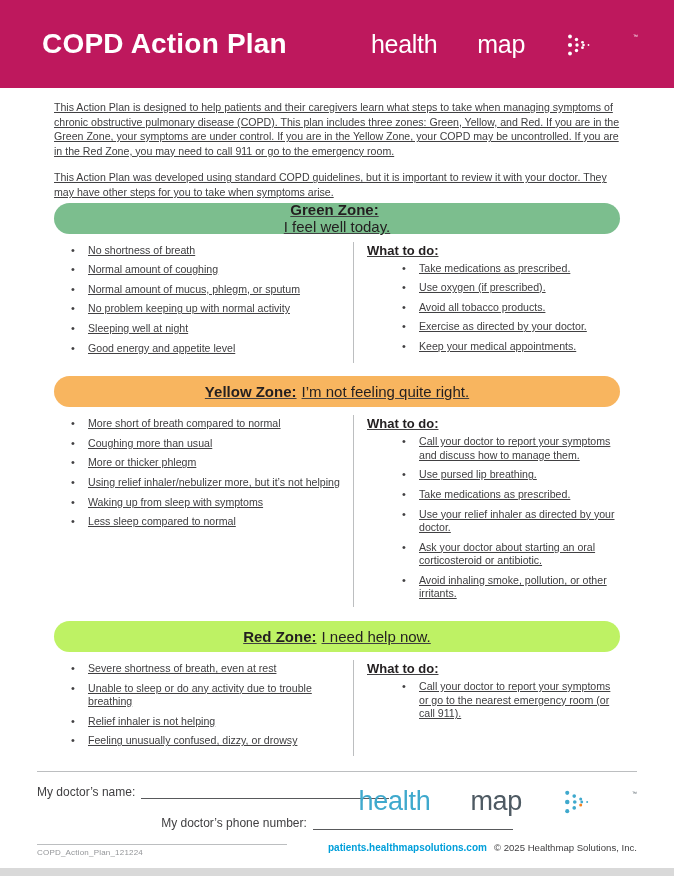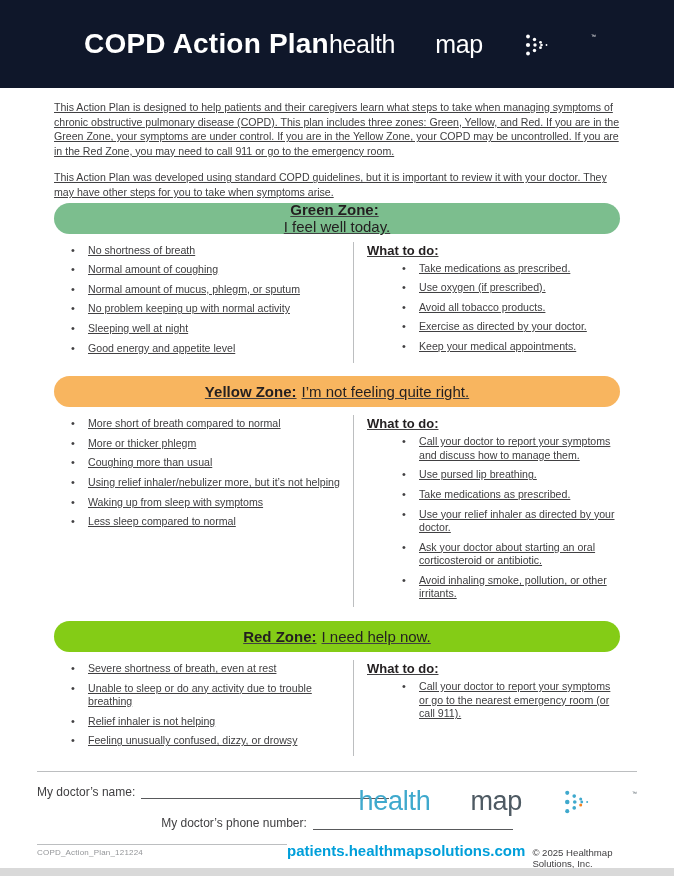--- a/index.html
+++ b/index.html
@@ -112,31 +112,31 @@
   .docid-wrap { width: 250px; border-top: 1px solid #BCBEC0; padding-top: 3px; }
   .doc-id { font-size: 8px; color: #939598; letter-spacing: 0.2px; }
   .bottom-right {
     flex: 1;
     display: flex;
     justify-content: flex-end;
     gap: 7px;
     align-items: baseline;
     margin-top: -2px;
   }
-  .website { color: #009FDA; font-weight: bold; font-size: 15px; text-decoration: none; }
+  .website { color: #009FDA; font-weight: bold; font-size: 10px; text-decoration: none; }
   .copyright { font-size: 9.6px; color: #414042; }
 
   .bottom-edge { position: absolute; left: 0; right: 0; bottom: 0; height: 8px; background: #D9D9D9; }
 </style>
 </head>
 <body>
 
 <div class="page">
 
-  <div class="header" style="background-color: #0f172a; justify-content: center;">
+  <div class="header" style="background-color: #be185d;">
     <div class="header-title">COPD Action Plan</div>
     <div class="logo">
       <span class="lg-health">health</span>
         <span class="lg-map">map</span>
         <span class="logo-dots">
         <svg width="26" height="26" viewBox="0 0 26 26">
           <g fill="#ffffff">
             <circle cx="3" cy="4.5" r="1.9"></circle>
               <circle cx="9.5" cy="7.5" r="1.7"></circle>
               <circle cx="15.5" cy="10.3" r="1.4"></circle>
@@ -191,43 +191,43 @@
 
     <div class="zone-section zone-yellow">
       <div class="zone-banner" style="background-color: rgb(248, 181, 95);">
         <span class="z-label">Yellow Zone:</span>
         <span class="z-sub">I’m not feeling quite right.</span>
       </div>
       <div class="zone-body">
         <div class="zone-col-left">
           <ul class="blist">
               <li>More short of breath compared to normal</li>
+              <li>Coughing more than usual</li>
               <li>More or thicker phlegm</li>
-              <li>Coughing more than usual</li>
               <li>Using relief inhaler/nebulizer more, but it’s not helping</li>
               <li>Waking up from sleep with symptoms</li>
               <li>Less sleep compared to normal</li>
             </ul>
         </div>
         <div class="zone-col-right">
           <div class="what-to-do">What to do:</div>
           <ul class="blist">
               <li>Call your doctor to report your symptoms and discuss how to manage them.</li>
               <li>Use pursed lip breathing.</li>
               <li>Take medications as prescribed.</li>
               <li>Use your relief inhaler as directed by your doctor.</li>
               <li>Ask your doctor about starting an oral corticosteroid or antibiotic.</li>
               <li>Avoid inhaling smoke, pollution, or other irritants.</li>
             </ul>
         </div>
       </div>
     </div>
 
     <div class="zone-section zone-red">
-      <div class="zone-banner" style="background-color: #84cc16;">
+      <div class="zone-banner" style="background-color: #bef264;">
         <span class="z-label">Red Zone:</span>
         <span class="z-sub">I need help now.</span>
       </div>
       <div class="zone-body">
         <div class="zone-col-left">
           <ul class="blist">
               <li>Severe shortness of breath, even at rest</li>
               <li>Unable to sleep or do any activity due to trouble breathing</li>
               <li>Relief inhaler is not helping</li>
               <li>Feeling unusually confused, dizzy, or drowsy</li>

